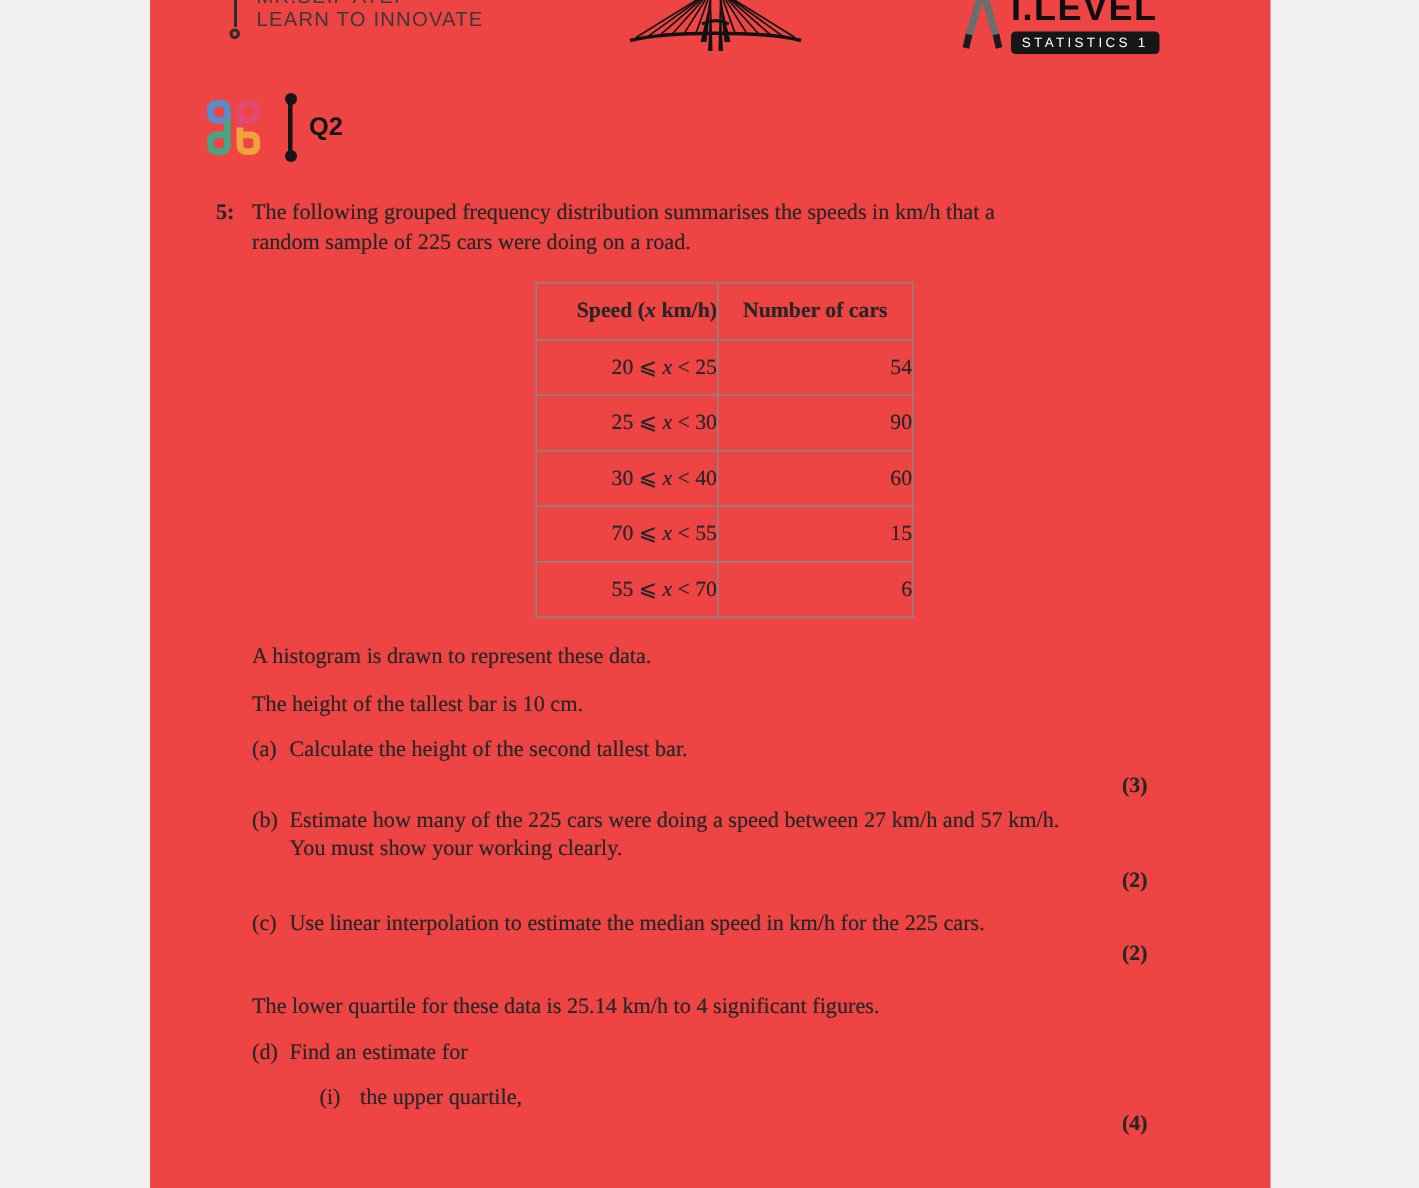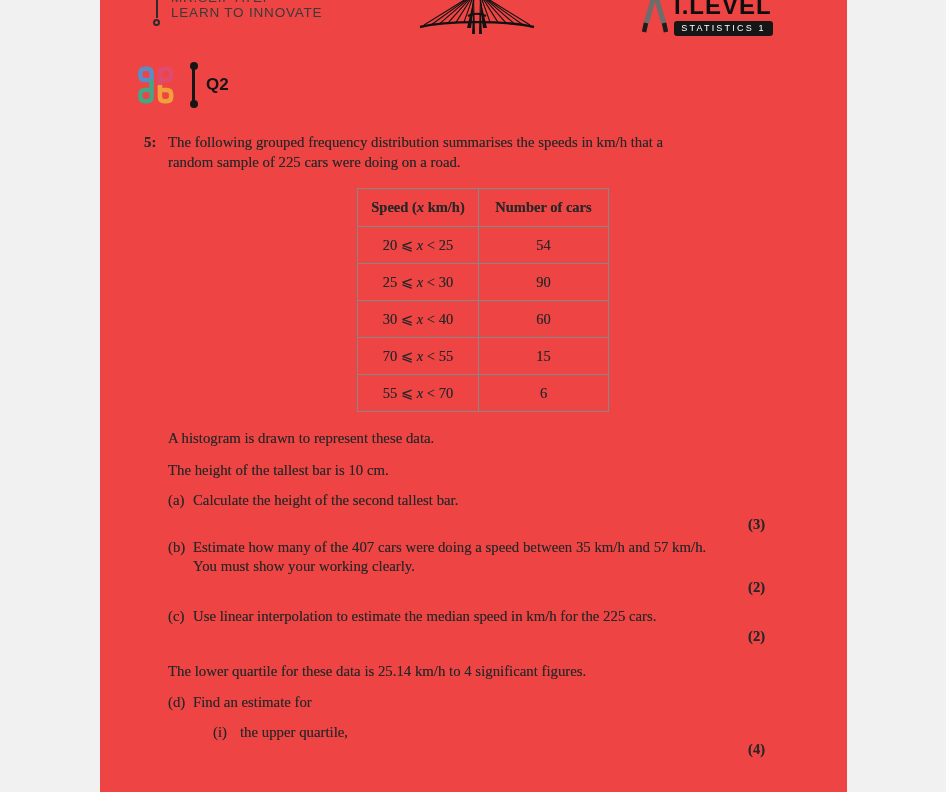--- a/index.html
+++ b/index.html
@@ -47,22 +47,22 @@
   
   .intro { margin:25px 0 0 44px; display:flex; font-size:14.8px; line-height:19.5px; }
   .q-num { width:24px; font-weight:bold; }
   .scan { text-shadow:0 0 0.45px rgba(40,40,40,0.55); }
 
   .table-wrap { margin:16px 0 0 257px; }
   table { border-collapse:collapse; }
   th, td { border:1px solid #878787; text-align:center; vertical-align:middle;
            font-size:14.5px; color:#272727; }
   th { font-weight:bold; height:38px; }
-  td { height:37px; font-weight:normal; }
-  .col-speed { width:121px; }
+  td { height:37px; font-weight:normal;text-align:right; }
+  .col-speed { width:121px;text-align:right; }
   .col-cars  { width:130px; }
   .var { font-style:italic; }
 
   .para { margin-left:68px; font-size:14.8px; line-height:19.5px; }
   .part { display:flex; margin-left:68px; font-size:14.8px; line-height:19.5px; }
   .part-label { width:25px; flex:0 0 25px; }
   .marks { text-align:right; padding-right:82px; font-weight:bold; font-size:14.5px; }
   .sub { display:flex; margin-left:113px; font-size:14.8px; line-height:19.5px; }
   .sub-label { width:27px; flex:0 0 27px; }
 
@@ -187,21 +187,21 @@
 
   <div class="part scan mt11">
     <div class="part-label">(a)</div>
     <div>Calculate the height of the second tallest bar.</div>
   </div>
   <div class="marks scan mt5">(3)</div>
 
   <div class="part scan mt5">
     <div class="part-label">(b)</div>
     <div>
-      <div>Estimate how many of the 407 cars were doing a speed between 35 km/h and 57 km/h.</div>
+      <div>Estimate how many of the 225 cars were doing a speed between 27 km/h and 57 km/h.</div>
       <div>You must show your working clearly.</div>
     </div>
   </div>
   <div class="marks scan mt2">(2)</div>
 
   <div class="part scan mt11">
     <div class="part-label">(c)</div>
     <div>Use linear interpolation to estimate the median speed in km/h for the 225 cars.</div>
   </div>
   <div class="marks scan mt2">(2)</div>

